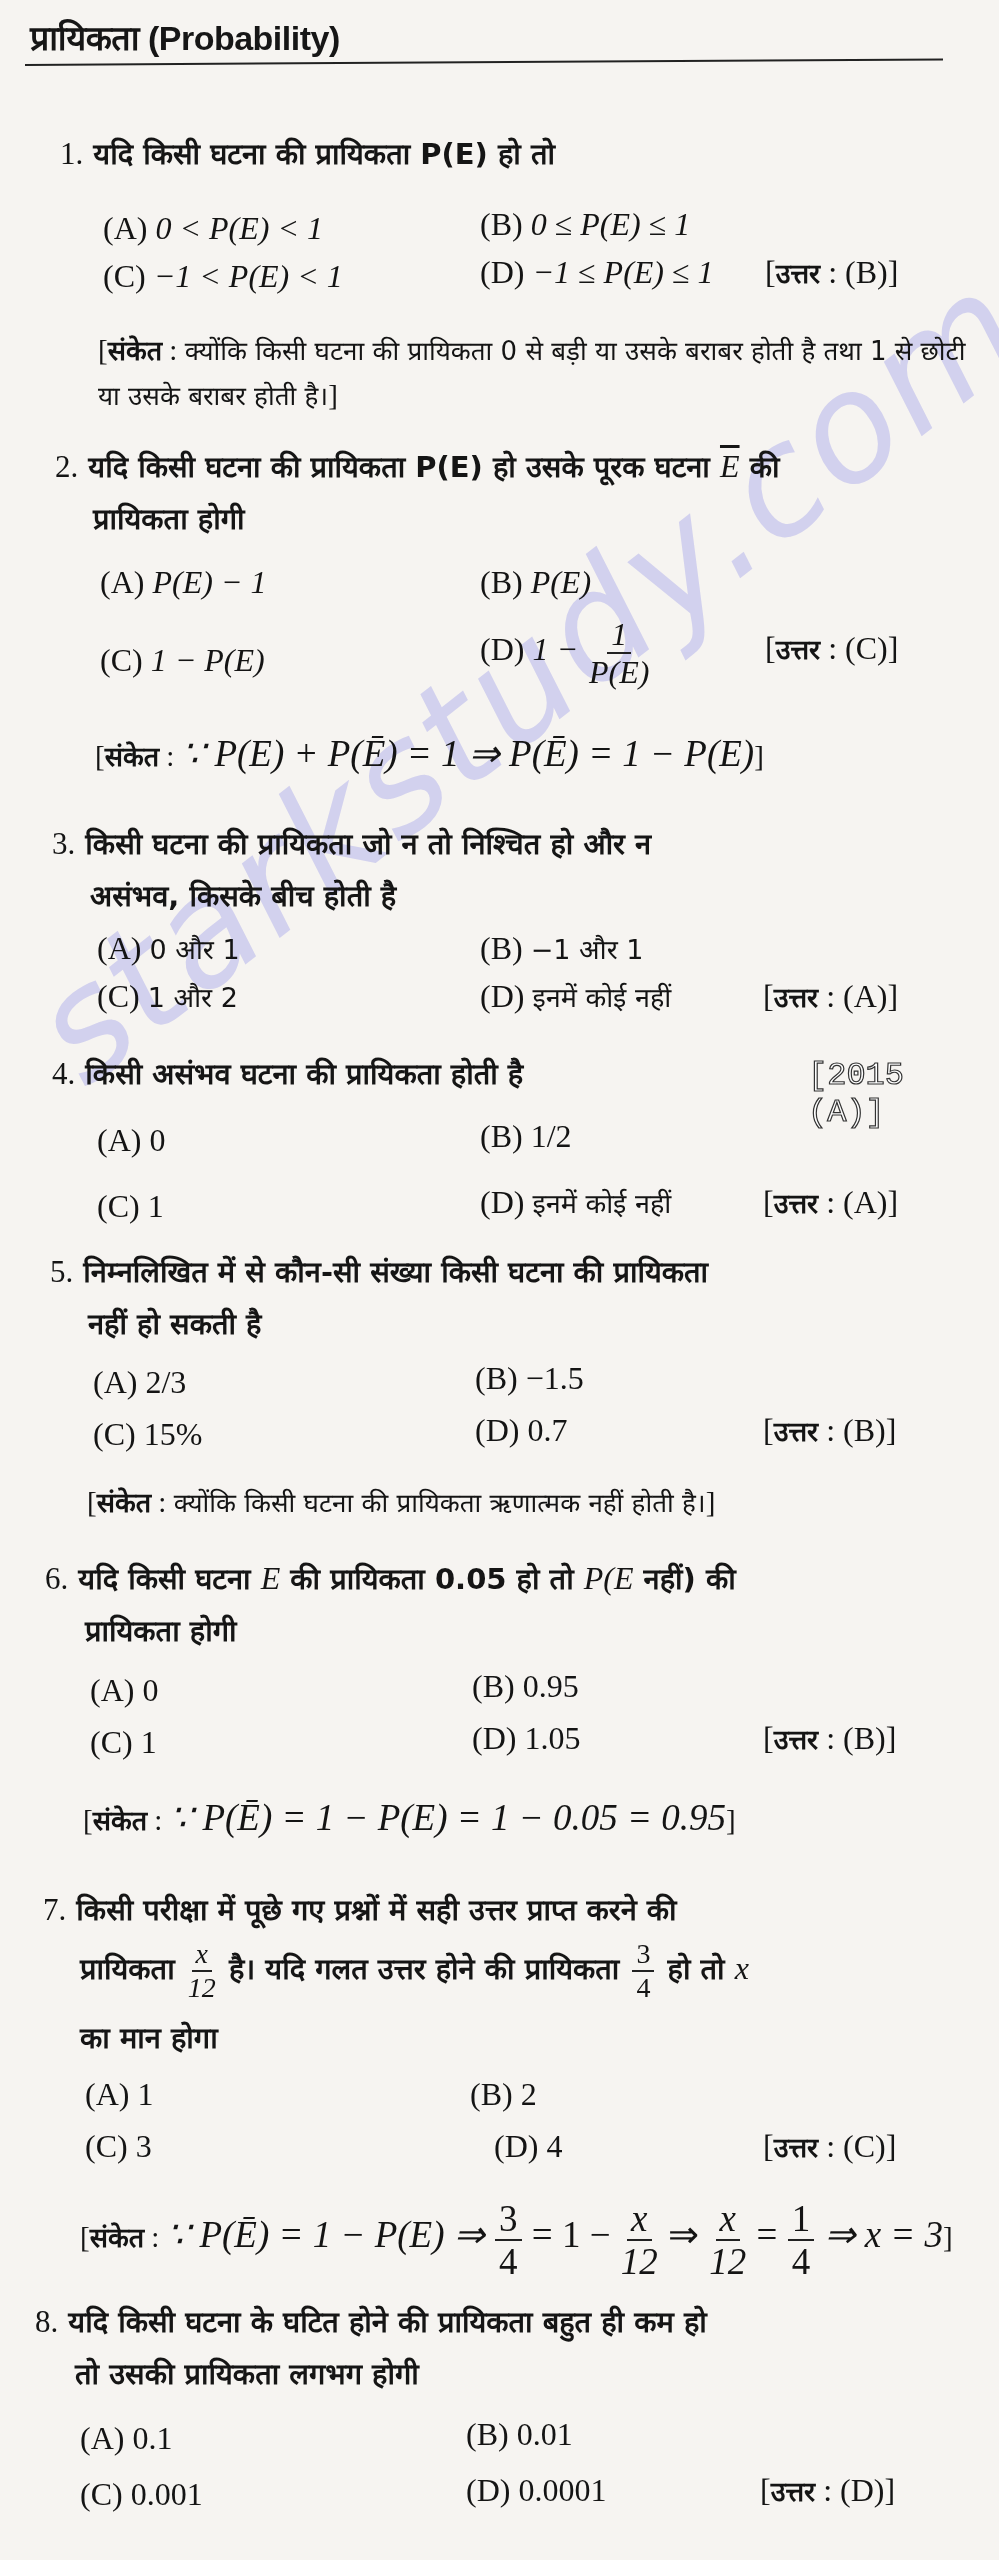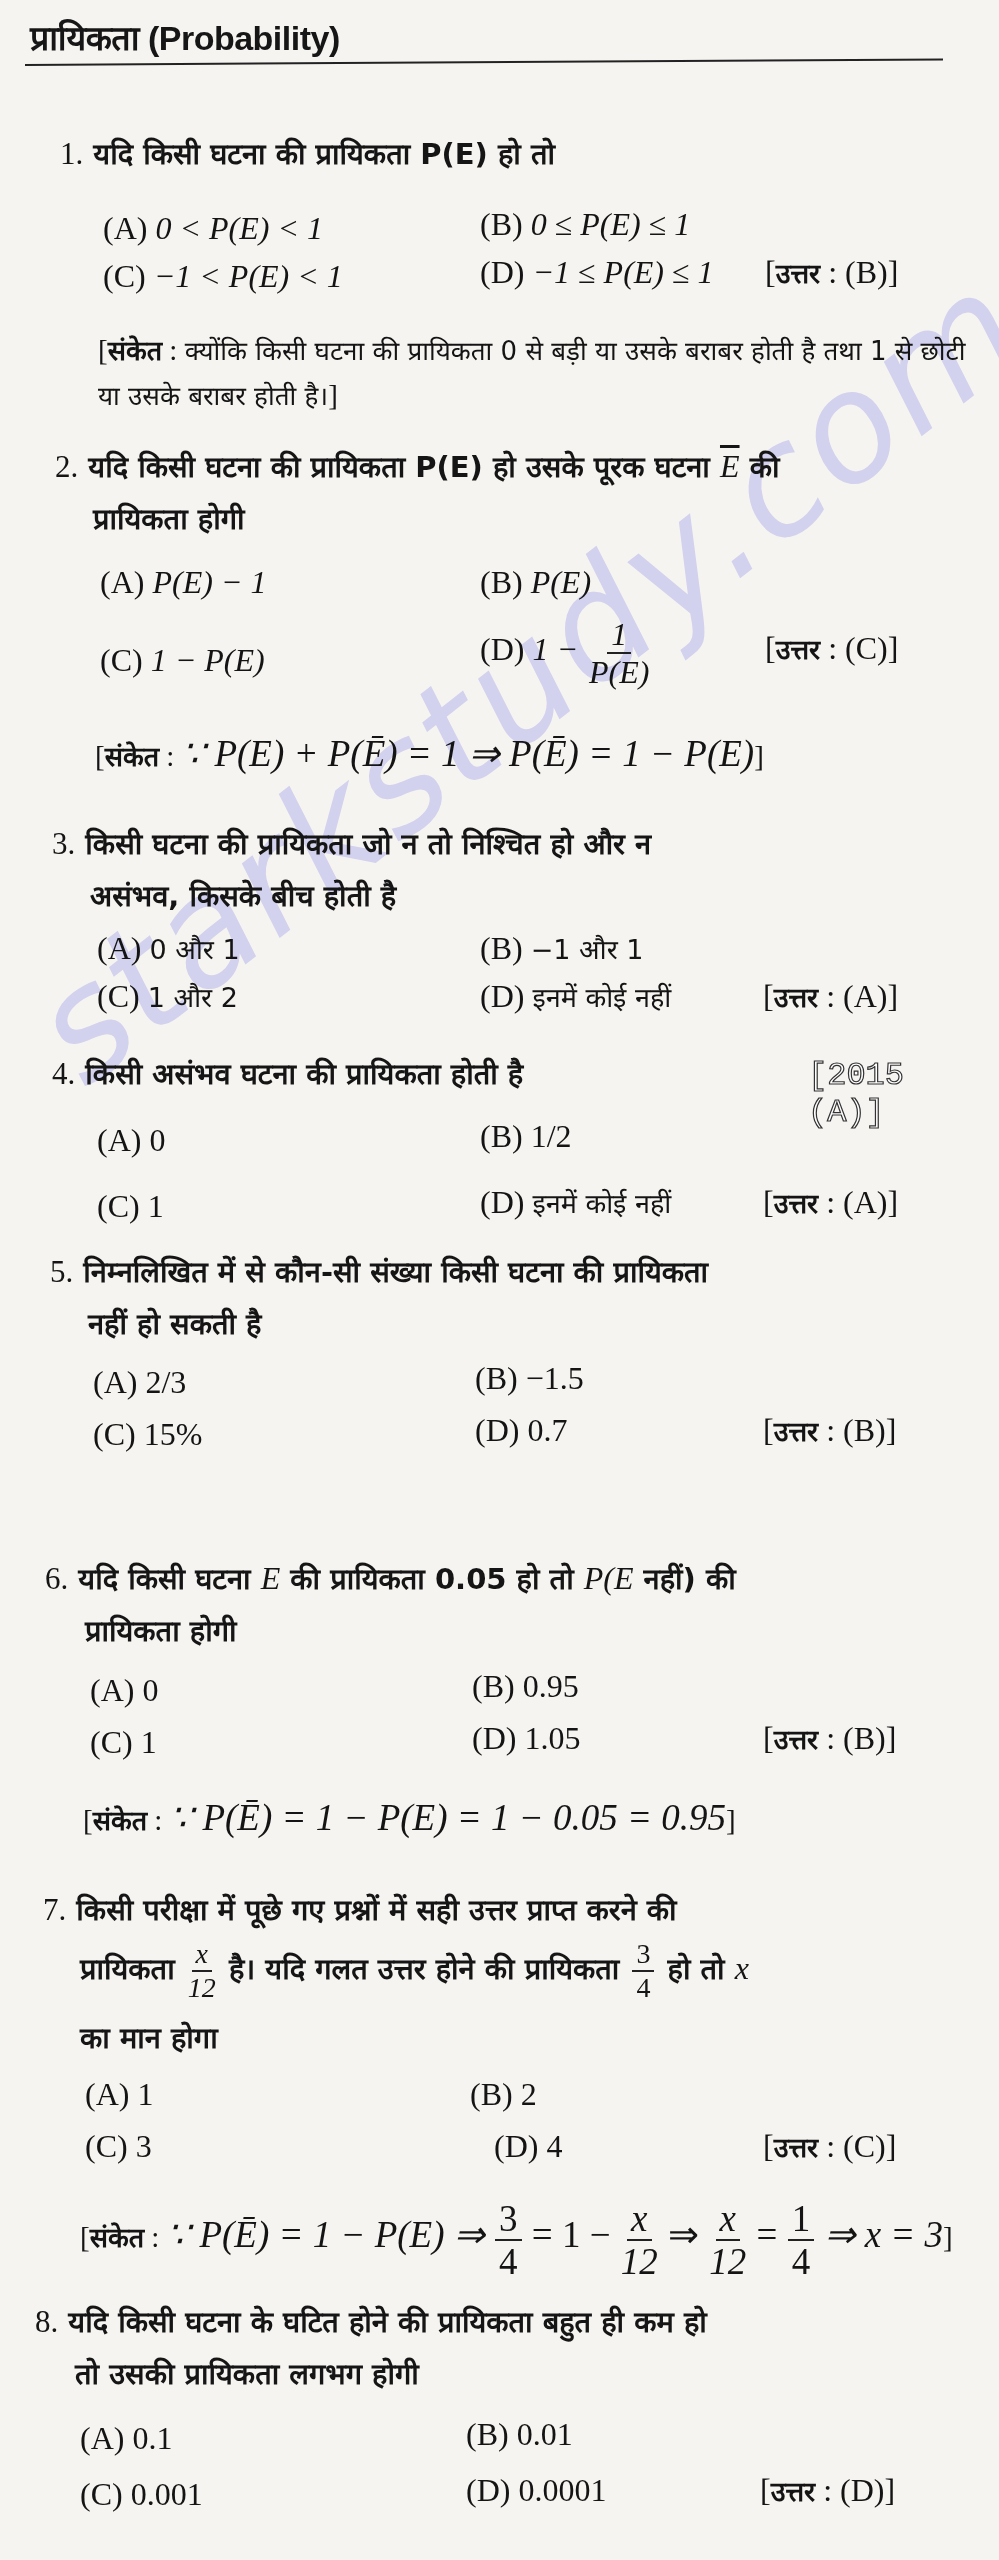--- a/index.html
+++ b/index.html
@@ -113,20 +113,21 @@
   <div class="q" style="left:50px;top:1246px;">
     <span class="num">5.</span>
     <span>निम्नलिखित में से कौन-सी संख्या किसी घटना की प्रायिकता</span><br>
     <span style="padding-left:38px;">नहीं हो सकती है</span>
   </div>
   <div class="opt" style="left:93px;top:1362px;"><span class="lbl">(A)</span> <span>2/3</span></div>
   <div class="opt" style="left:475px;top:1358px;"><span class="lbl">(B)</span> <span>−1.5</span></div>
   <div class="opt" style="left:93px;top:1414px;text-align:right;"><span class="lbl">(C)</span> <span>15%</span></div>
   <div class="opt" style="left:475px;top:1410px;"><span class="lbl">(D)</span> <span>0.7</span></div>
   <div class="ans" style="left:763px;top:1410px;">[<span class="key">उत्तर</span> : <span>(B)</span>]</div>
+  <div class="hint" style="left:87px;top:1480px;">[<span class="key">संकेत</span> : <span class="body">क्योंकि किसी घटना की प्रायिकता ऋणात्मक नहीं होती है।</span>]</div>
 
   <div class="q" style="left:45px;top:1552px;">
     <span class="num">6.</span>
     <span>यदि किसी घटना</span>
     <span class="math" style="font-weight:normal;font-size:32px;">E</span>
     <span>की प्रायिकता 0.05 हो तो</span>
     <span class="math" style="font-weight:normal;font-size:32px;">P(E</span>
     <span>नहीं) की</span><br>
     <span style="padding-left:40px;">प्रायिकता होगी</span>
   </div>

